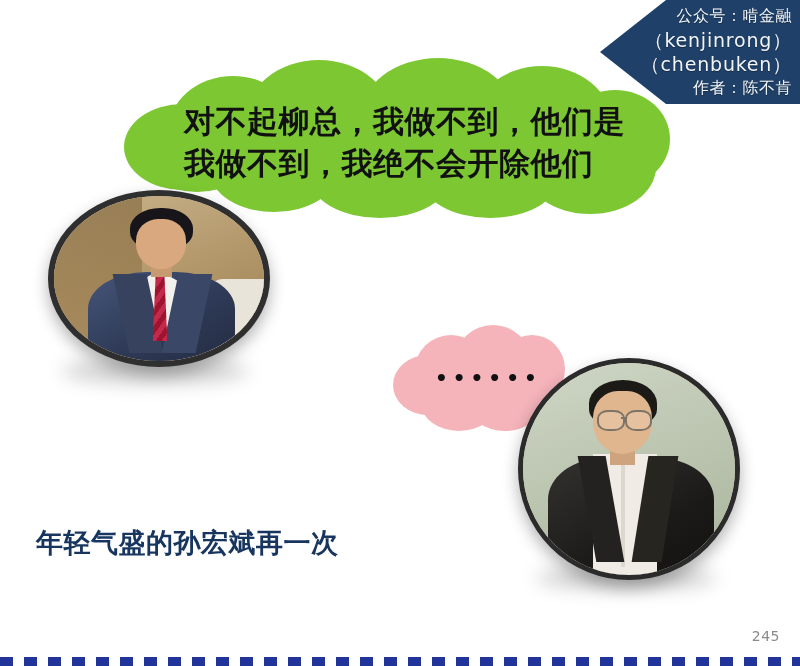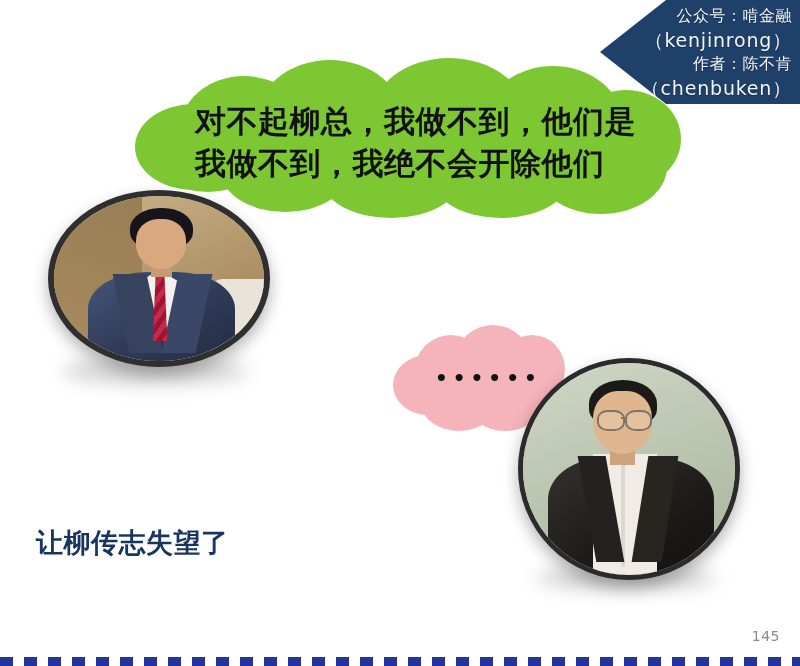--- a/index.html
+++ b/index.html
@@ -46,21 +46,21 @@
     text-shadow: 0 1px 1px rgba(0,0,0,0.35);
   }
   .banner-line.latin {
     font-size: 19px;
     letter-spacing: 0.8px;
   }
 
   
   .cloud-green {
     position: absolute;
-    left: 135px;
+    left: 124px;
     top: 58px;
     width: 546px;
     height: 160px;
   }
   .cloud-green .lobe,
   .cloud-pink .lobe {
     position: absolute;
     border-radius: 50%;
   }
   .cloud-green .lobe { background: #7dc832; }
@@ -246,22 +246,22 @@
 
     <div class="cloud-text">
       <span>对不起柳总，我做不到，他们是</span>
       <span>我做不到，我绝不会开除他们</span>
     </div>
   </div>
 
   <div class="banner">
     <div class="banner-line">公众号：啃金融</div>
     <div class="banner-line latin">（kenjinrong）</div>
+    <div class="banner-line latin">（chenbuken）</div>
     <div class="banner-line">作者：陈不肯</div>
-    <div class="banner-line latin">（chenbuken）</div>
   </div>
 
   <div class="portrait portrait-oval">
     <div class="ph p1-bg"></div>
     <div class="ph p1-wallpanel"></div>
     <div class="ph p1-chair"></div>
     <div class="ph p1-jacket"></div>
     <div class="ph p1-shirt"></div>
     <div class="ph p1-lapelL"></div>
     <div class="ph p1-lapelR"></div>
@@ -293,20 +293,20 @@
     <div class="ph p2-collarR"></div>
     <div class="ph p2-neck"></div>
     <div class="ph p2-hair"></div>
     <div class="ph p2-face"></div>
     <div class="ph p2-glassL"></div>
     <div class="ph p2-glassR"></div>
     <div class="ph p2-bridge"></div>
   </div>
 
   <div class="caption">
-    <span>让柳传志失望了</span>
-  </div>
-
-  <div class="page-number">145</div>
+    <span>年轻气盛的孙宏斌再一次</span>
+  </div>
+
+  <div class="page-number">245</div>
 
   <div class="bottom-rule"></div>
 
 </div>
 
 </body></html>

